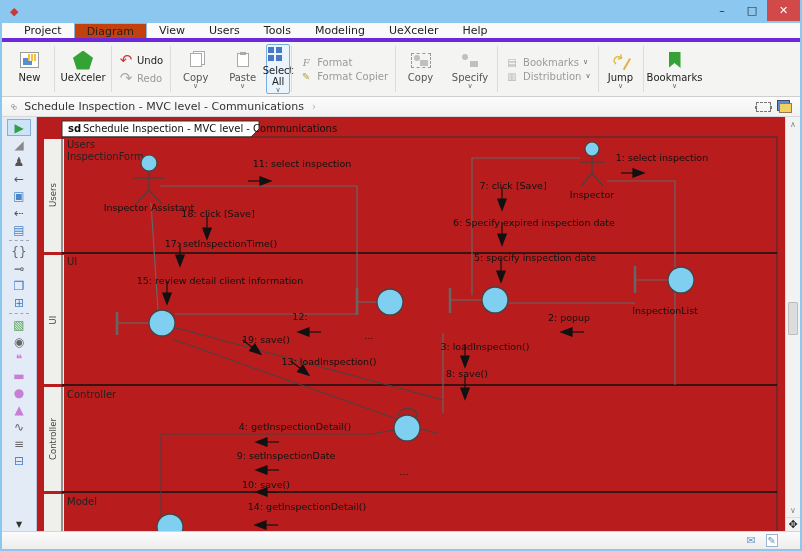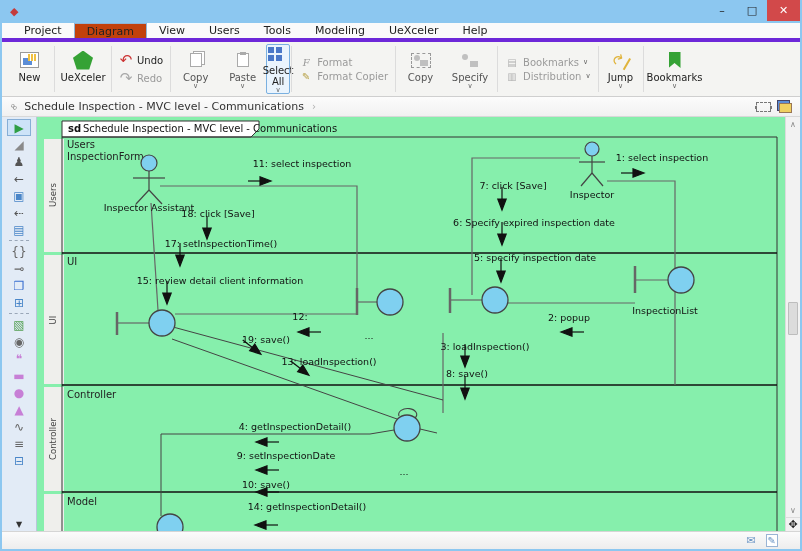--- a/index.html
+++ b/index.html
@@ -61,21 +61,21 @@
   .bc-windows { width:15px; height:13px; position:relative; }
   .bc-windows::before { content:""; position:absolute; left:0; top:0; width:11px; height:9px; background:#5b8dd6; border:1px solid #446; }
   .bc-windows::after { content:""; position:absolute; right:0; bottom:0; width:11px; height:8px; background:#f0d060; border:1px solid #975; }
   
   .main { display:flex; height:414px; background:#fff; }
   .sidebar { width:35px; background:#e2ebf6; border-right:1px solid #b9c6da; display:flex; flex-direction:column; align-items:center; padding-top:2px; }
   .tool { width:24px; height:17px; display:flex; align-items:center; justify-content:center; font-size:12px; cursor:default; }
   .tool.selected { background:#cde3f8; border:1px solid #86aed6; }
   .tool-sep { width:20px; border-top:1px dashed #9aa7b8; margin:2px 0; }
   .more-button { margin-top:auto; font-size:8px; color:#333; padding-bottom:2px; }
-  .canvas { flex:1; position:relative; background:#86efac; overflow:hidden; }
+  .canvas { flex:1; position:relative; background:#b91c1c; overflow:hidden; }
   svg text { font-family:"DejaVu Sans", sans-serif; }
   
   .vscroll { width:15px; background:#f2f2f2; border-left:1px solid #dcdcdc; display:flex; flex-direction:column; align-items:center; }
   .vs-btn { height:14px; width:100%; display:flex; align-items:center; justify-content:center; font-size:8px; color:#888; }
   .vs-track { flex:1; width:100%; position:relative; }
   .vs-thumb { position:absolute; top:46%; left:2px; right:2px; height:33px; background:#dcdcdc; border:1px solid #bdbdbd; border-radius:1px; }
   .vs-pan { height:14px; width:100%; display:flex; align-items:center; justify-content:center; font-size:11px; color:#222; border-top:1px solid #ddd; }
   
   .statusbar { height:18px; background:linear-gradient(#fbfbfb,#ededed); border-top:1px solid #d5d5d5; display:flex; align-items:center; justify-content:flex-end; gap:10px; padding-right:22px; }
   .sb-icon { color:#6a94c4; font-size:11px; }

